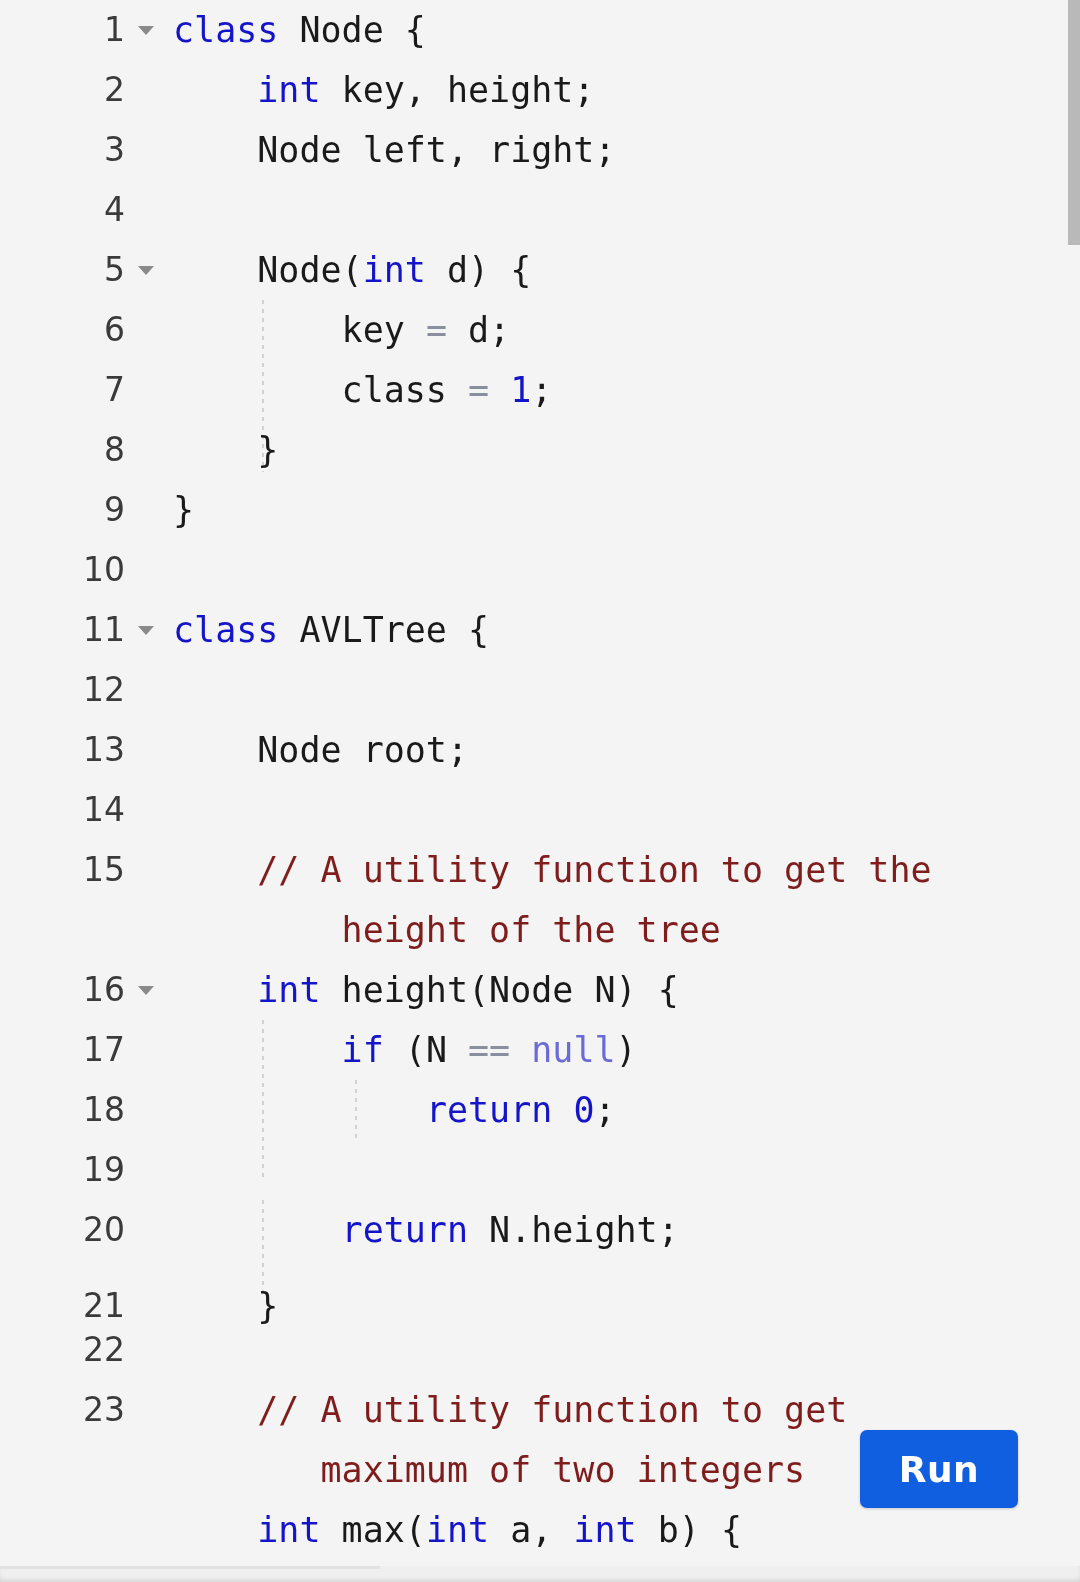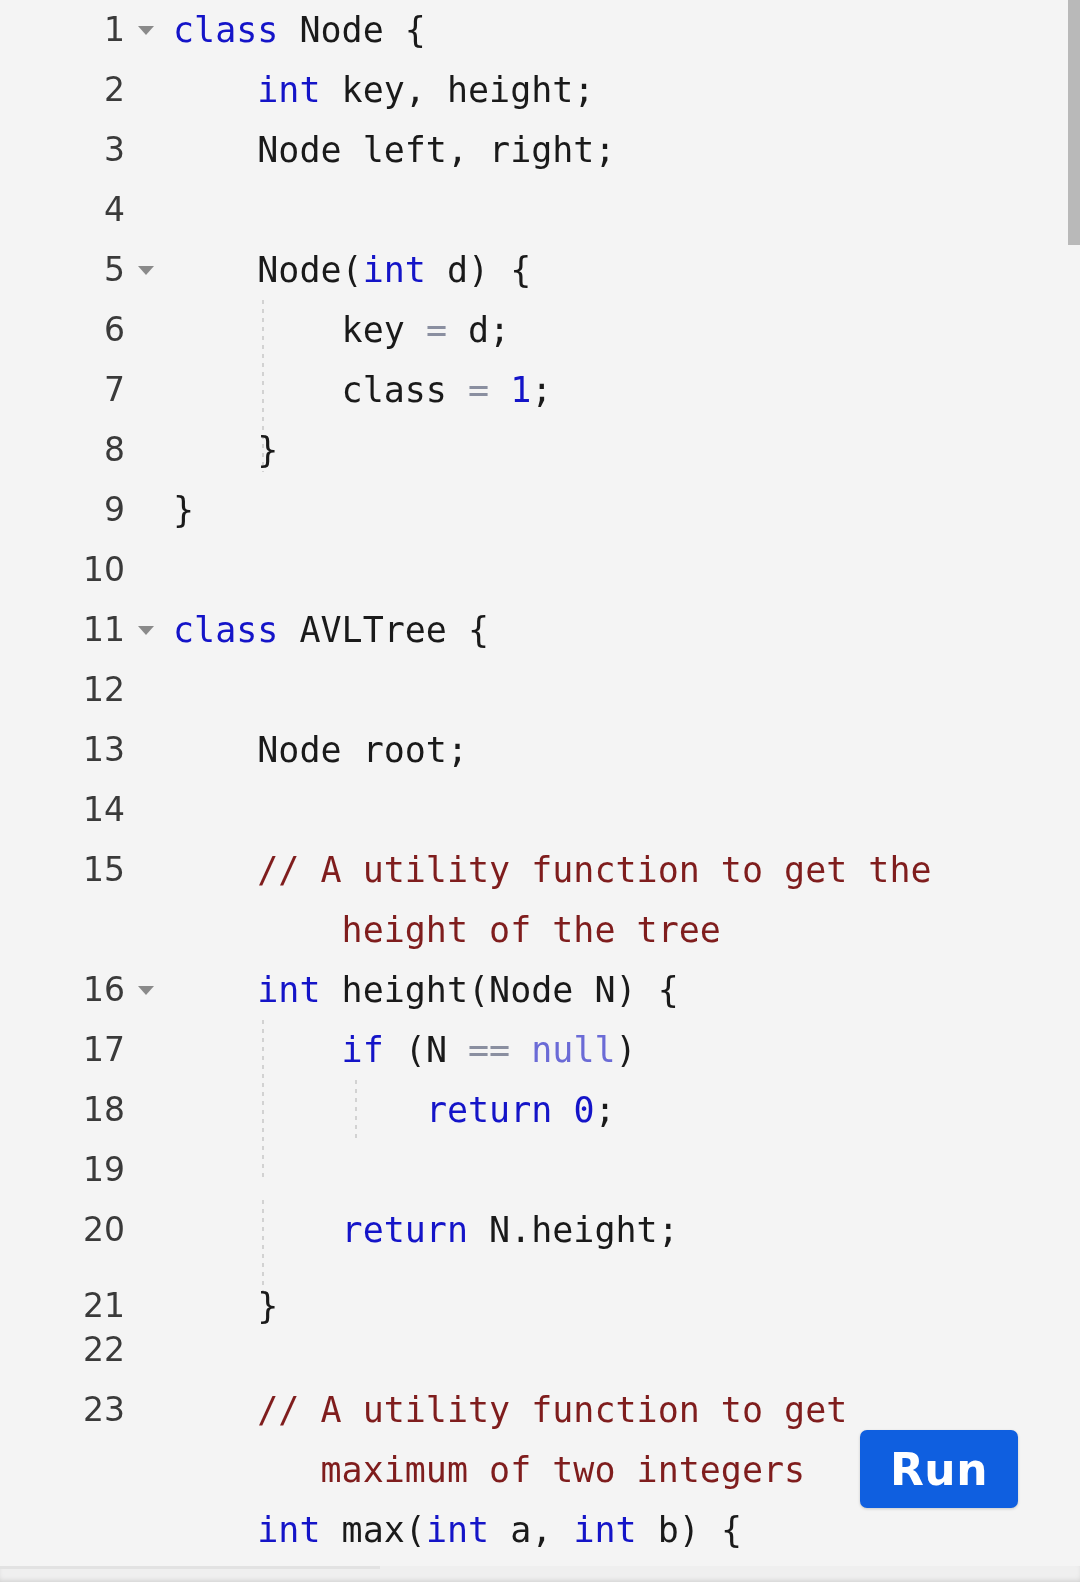--- a/index.html
+++ b/index.html
@@ -137,21 +137,21 @@
     position: absolute;
     left: 860px;
     top: 1430px;
     width: 158px;
     height: 78px;
     background: #0f5fe0;
     border: none;
     border-radius: 7px;
     color: #ffffff;
     font-family: "DejaVu Sans", "Liberation Sans", sans-serif;
-    font-size: 44px;
+    font-size: 36px;
     font-weight: bold;
     letter-spacing: 0.5px;
     cursor: pointer;
     box-shadow: 0 1px 3px rgba(0,0,0,0.18);
     padding: 0;
   }
 </style>
 </head>
 <body>
 

